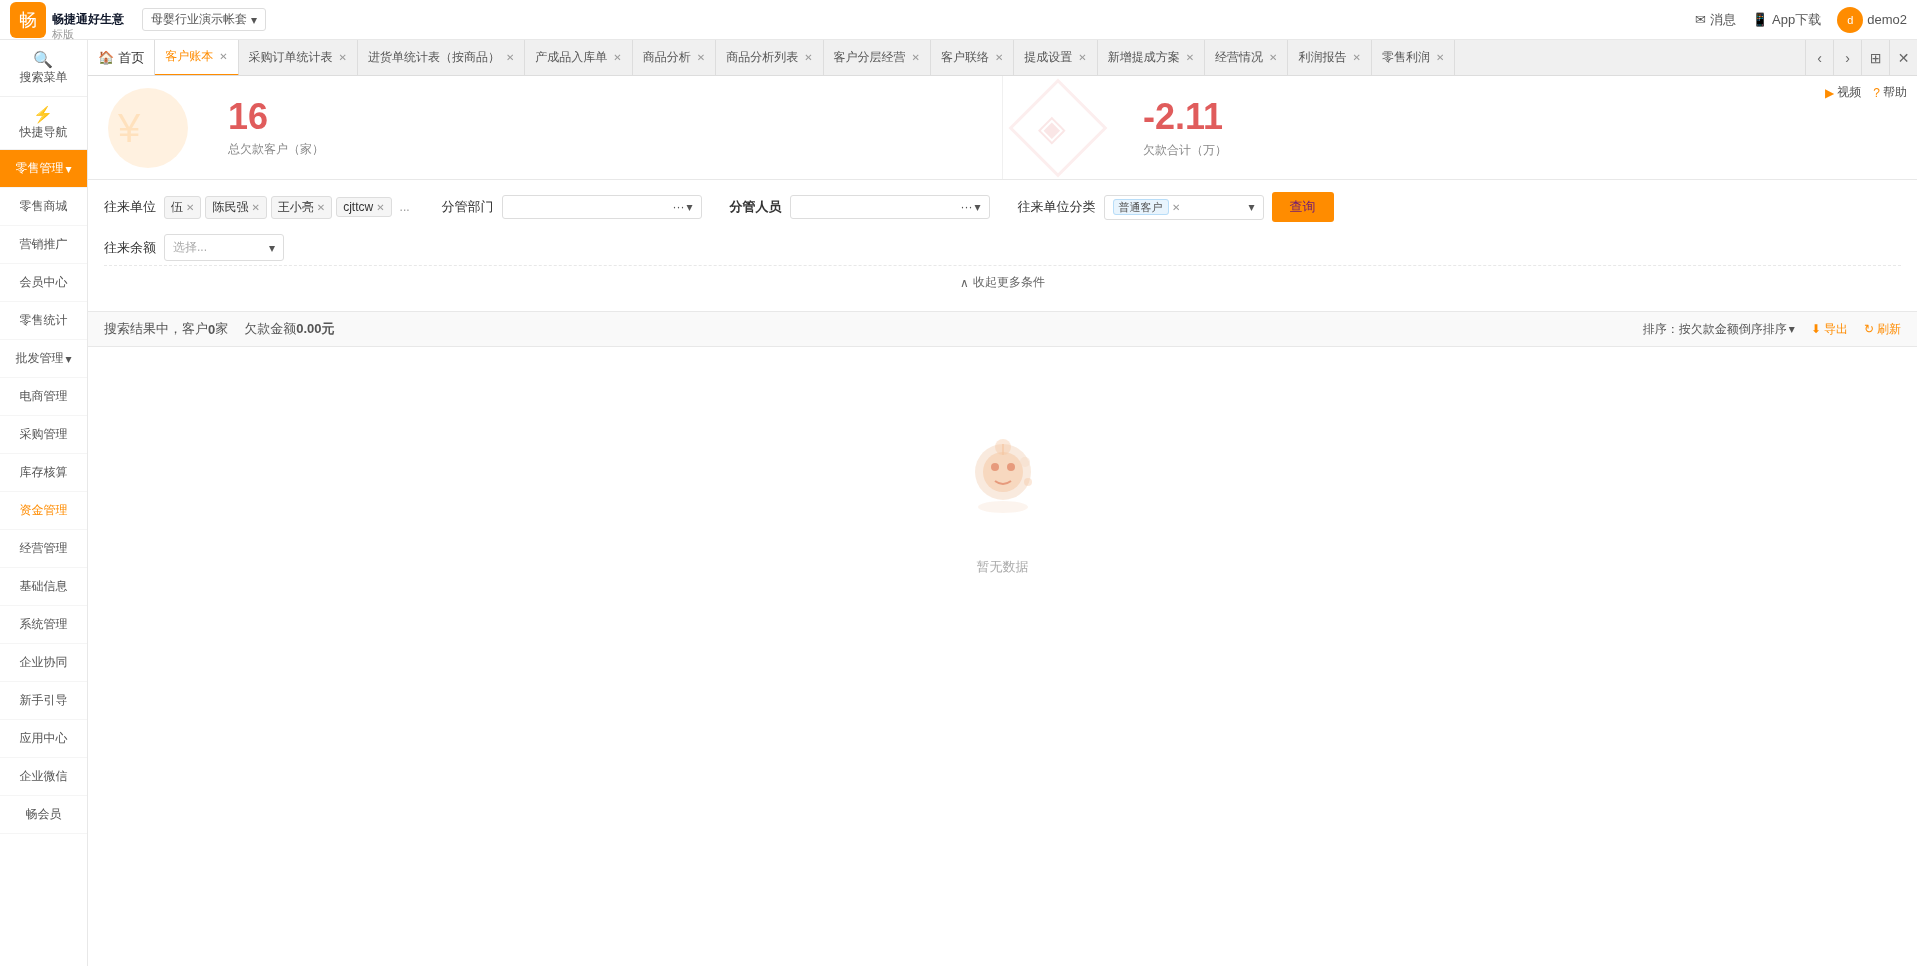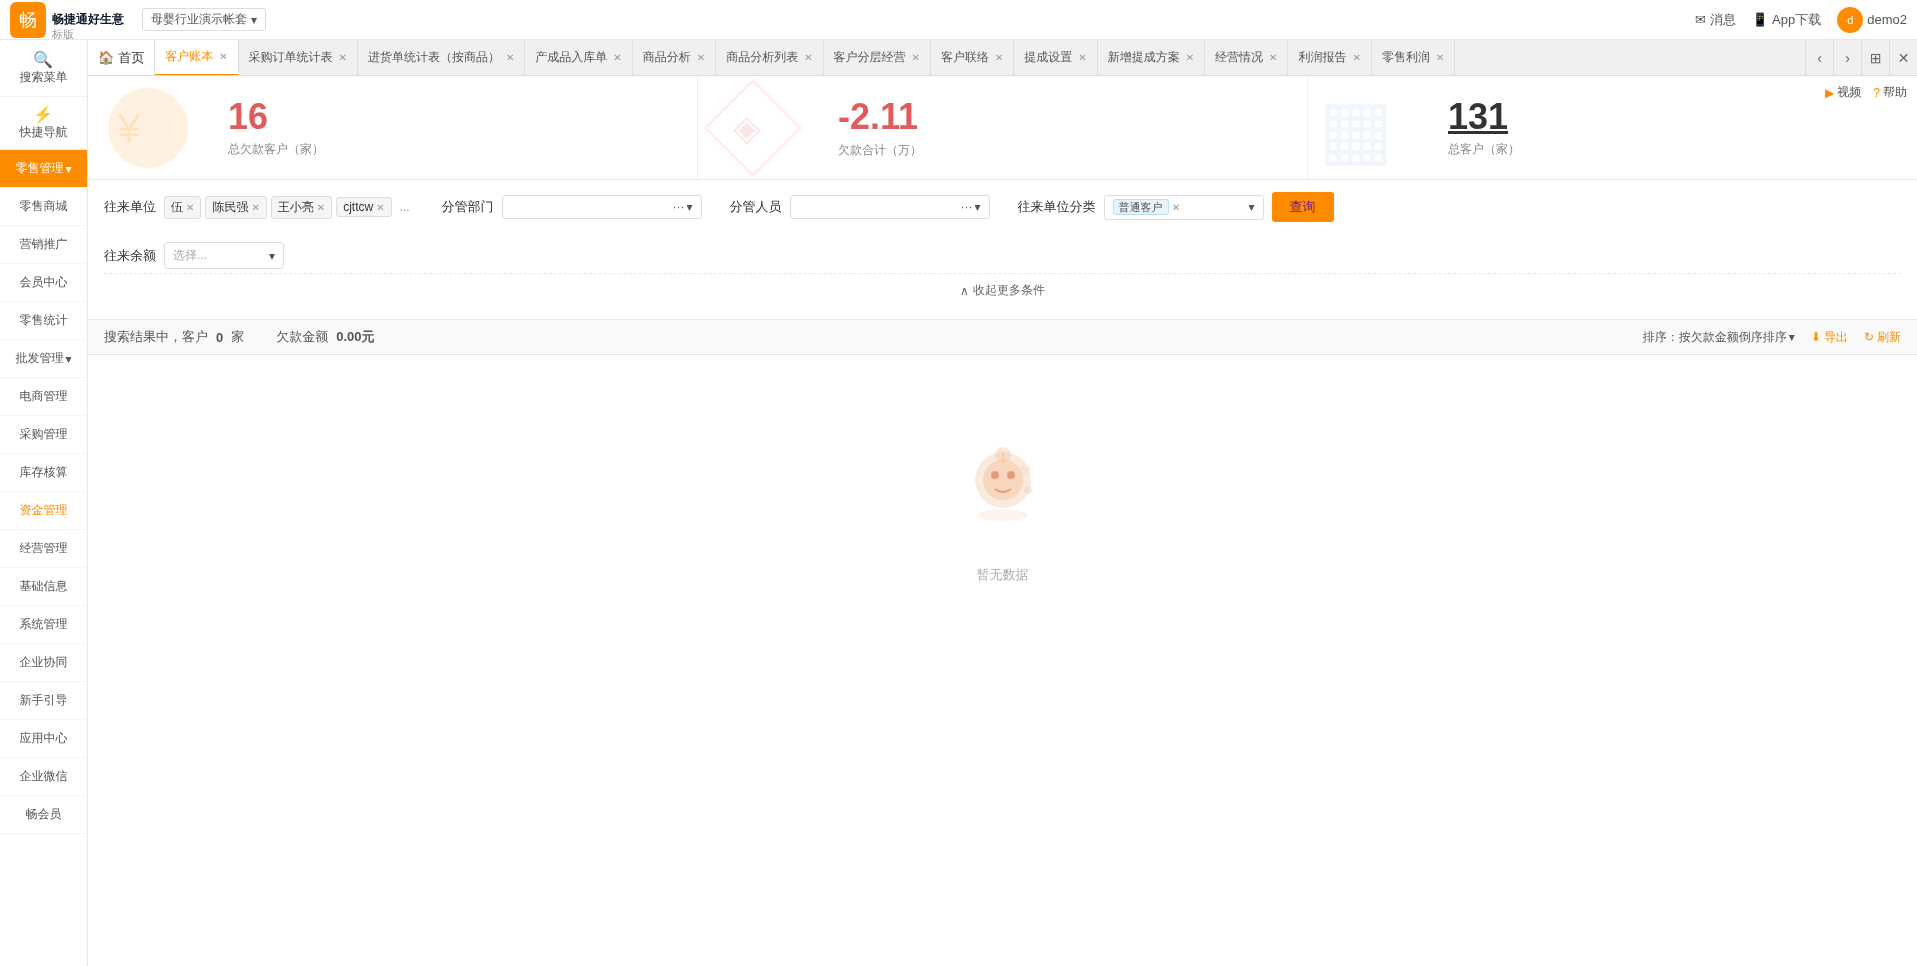--- a/index.html
+++ b/index.html
@@ -47,32 +47,32 @@
     .stats-row { display: flex; align-items: stretch; border-bottom: 1px solid #e8e8e8; background: #fff; }
     .stat-block { flex: 1; padding: 20px 30px; display: flex; flex-direction: column; align-items: flex-start; justify-content: center; position: relative; border-right: 1px solid #f0f0f0; min-height: 100px; }
     .stat-block:last-child { border-right: none; }
     .stat-number { font-size: 36px; font-weight: bold; color: #e05c5c; line-height: 1.1; }
     .stat-number.black { color: #333; text-decoration: underline; }
     .stat-number.red { color: #e05c5c; }
     .stat-label { font-size: 12px; color: #888; margin-top: 4px; }
 
     
     .filter-area { padding: 12px 16px; background: #fff; border-bottom: 1px solid #e8e8e8; }
-    .filter-row { display: flex; align-items: center; gap: 8px; margin-bottom: 20px; flex-wrap: wrap; }
+    .filter-row { display: flex; align-items: center; gap: 8px; margin-bottom: 12px; flex-wrap: wrap; }
     .filter-label { font-size: 13px; color: #333; white-space: nowrap; }
     .filter-tag { display: inline-flex; align-items: center; gap: 3px; padding: 2px 6px; background: #f5f5f5; border: 1px solid #ddd; border-radius: 3px; font-size: 12px; }
     .filter-tag-close { color: #999; cursor: pointer; font-size: 10px; }
     .filter-select { display: flex; align-items: center; gap: 4px; padding: 4px 8px; border: 1px solid #ddd; border-radius: 3px; font-size: 12px; color: #555; cursor: pointer; min-width: 120px; justify-content: space-between; }
     .filter-select-wide { min-width: 200px; }
     .filter-more { font-size: 12px; color: #999; cursor: pointer; padding: 2px 4px; }
     .collapse-btn { display: flex; align-items: center; gap: 4px; font-size: 12px; color: #666; cursor: pointer; padding: 4px 8px; }
 
     
     .search-result-bar { display: flex; align-items: center; justify-content: space-between; padding: 8px 16px; background: #f9f9f9; border-bottom: 1px solid #e8e8e8; font-size: 13px; color: #555; }
-    .search-result-left { display: flex; align-items: center; gap: 8px; }
+    .search-result-left { display: flex; align-items: center; gap: 0; }
     .search-result-right { display: flex; align-items: center; gap: 16px; font-size: 12px; color: #555; }
     .sort-select { display: flex; align-items: center; gap: 2px; cursor: pointer; color: #555; }
     .action-btn { display: flex; align-items: center; gap: 3px; cursor: pointer; color: #ff8c00; }
 
     
     .table-header { display: flex; padding: 8px 16px; border-bottom: 1px solid #e8e8e8; background: #fafafa; font-size: 13px; font-weight: bold; color: #555; }
     .th-customer { flex: 0 0 280px; }
     .th-debt { flex: 0 0 320px; }
     .th-repayment { flex: 0 0 320px; }
     .th-date { flex: 1; }
@@ -302,27 +302,20 @@
 
           <div class="stat-block stat-block-mid">
             <div style="position:absolute;left:20px;top:50%;transform:translateY(-50%);opacity:0.1;width:70px;height:70px;border:3px solid #e05c5c;transform:translateY(-50%) rotate(45deg);"></div>
             <div style="position:absolute;left:35px;top:50%;transform:translateY(-50%);font-size:36px;opacity:0.15;color:#e05c5c;">◈</div>
             <div style="margin-left:110px;">
               <div class="stat-number-negative">-2.11</div>
               <div class="stat-label">欠款合计（万）</div>
             </div>
           </div>
 
-          <div class="stat-block">
-            <div style="position:absolute;left:10px;top:50%;transform:translateY(-50%);opacity:0.08;font-size:80px;color:#4a9ddb;">▦</div>
-            <div style="margin-left:110px;">
-              <div class="stat-number black">131</div>
-              <div class="stat-label">总客户（家）</div>
-            </div>
-          </div>
         </div>
       </div>
 
       <div class="filter-area">
 
         <div class="filter-row">
           <span class="filter-label">往来单位</span>
           <div class="tags-area">
             <div class="filter-tag">
               <span>伍</span>
@@ -345,21 +338,21 @@
 
           <span class="filter-label" style="margin-left:20px;">分管部门</span>
           <div class="filter-select filter-select-wide">
             <span></span>
             <span style="display:flex;gap:2px;">
               <span>···</span>
               <span>▾</span>
             </span>
           </div>
 
-          <span class="filter-label" style="margin-left:20px;">分管人员</span>
+          <span class="filter-label" style="margin-left:20px;font-weight:bold;">分管人员</span>
           <div class="filter-select filter-select-wide">
             <span></span>
             <span style="display:flex;gap:2px;">
               <span>···</span>
               <span>▾</span>
             </span>
           </div>
 
           <span class="filter-label" style="margin-left:20px;">往来单位分类</span>
           <div class="filter-select" style="min-width:160px;">

